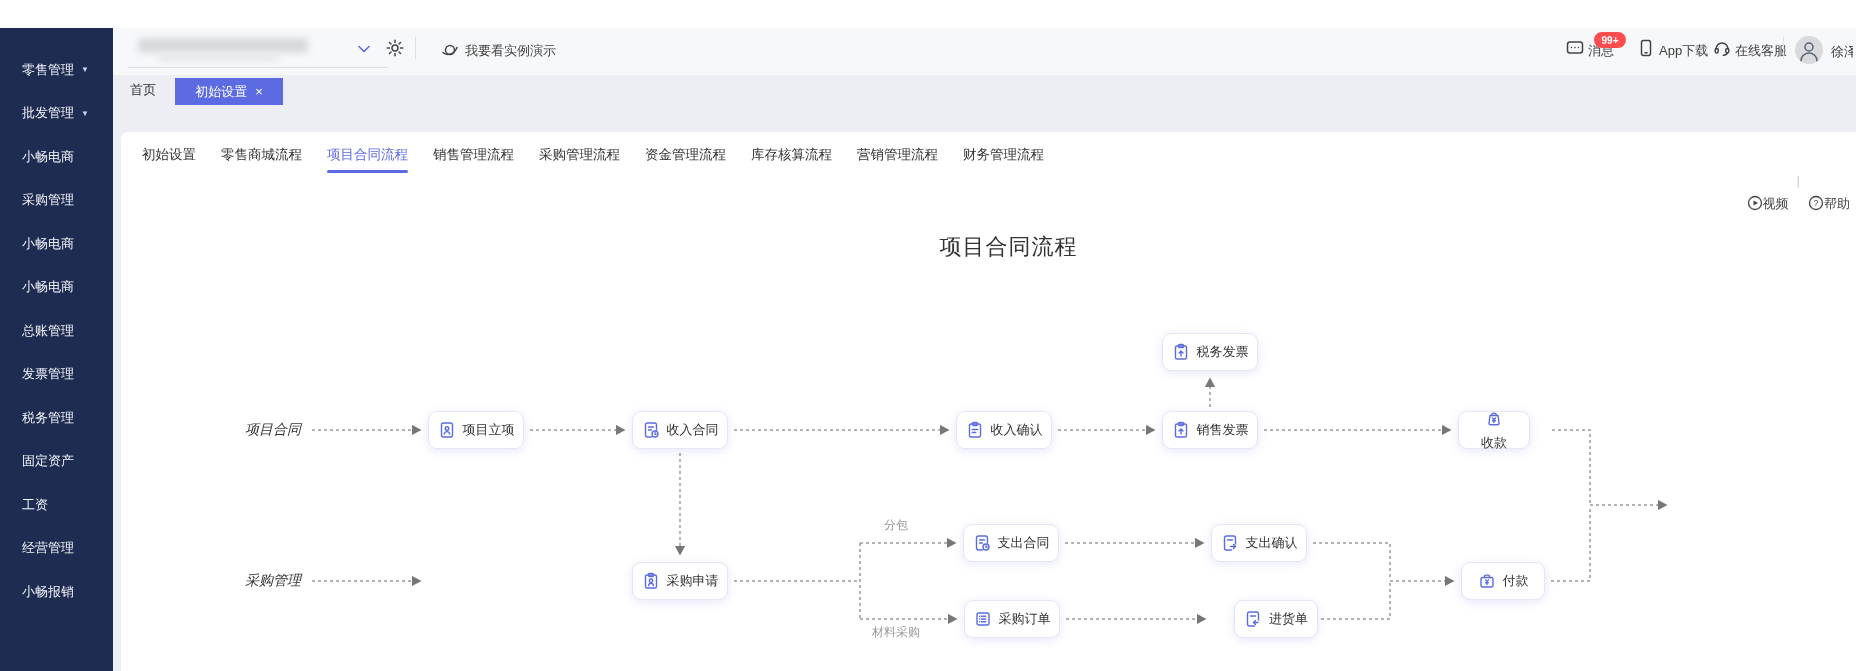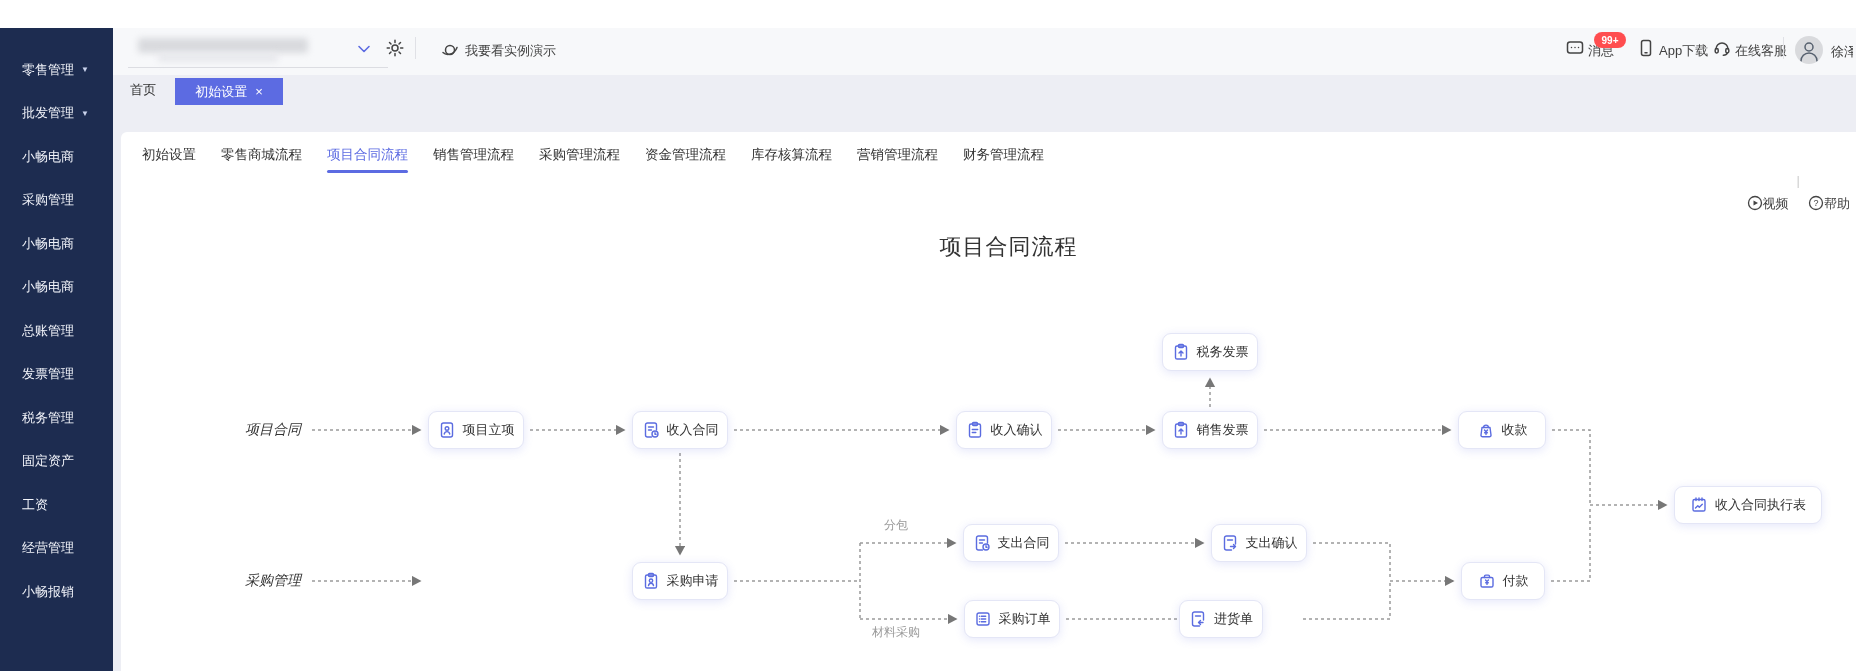--- a/index.html
+++ b/index.html
@@ -277,35 +277,27 @@
     <span>销售发票</span>
   </div>
   <div class="node" style="left:1162px;top:333px;width:96px;">
     <svg class="ni" viewBox="0 0 18 18">
         <rect x="3.5" y="3" width="11" height="13" rx="1.6"></rect>
         <rect x="6.5" y="1.5" width="5" height="3" rx="1"></rect>
         <path d="M9,13 V8 M7,10 L9,8 L11,10"></path>
       </svg>
     <span>税务发票</span>
   </div>
-  <div class="node" style="left:1458px;top:411px;width:88px;">
+  <div class="node" style="left:1458px;top:411px;width:72px;flex-direction:column;">
     <svg class="ni" viewBox="0 0 18 18">
         <path d="M5,6.5 h8 l1,7.5 a1.6,1.6 0 0 1 -1.6,1.8 h-6.8 a1.6,1.6 0 0 1 -1.6,-1.8 z"></path>
         <path d="M6.6,6.5 a2.4,2.4 0 0 1 4.8,0"></path>
         <path d="M7.5,9 L9,10.8 L10.5,9 M9,10.8 V13.5 M7.6,11.8 h2.8"></path>
       </svg>
     <span>收款</span>
-  </div>
-  <div class="node" style="left:1674px;top:486px;width:148px;">
-    <svg class="ni" viewBox="0 0 18 18">
-        <rect x="3" y="3.5" width="12" height="11.5" rx="1.6"></rect>
-        <path d="M6,2 v2.5 M9,2 v2.5 M12,2 v2.5"></path>
-        <path d="M5.5,12 l2.3,-2.3 1.5,1.5 3,-3"></path>
-      </svg>
-    <span>收入合同执行表</span>
   </div>
   <div class="node" style="left:632px;top:562px;width:96px;">
     <svg class="ni" viewBox="0 0 18 18">
         <rect x="3.5" y="3" width="11" height="13" rx="1.6"></rect>
         <rect x="6.5" y="1.5" width="5" height="3" rx="1"></rect>
         <circle cx="9" cy="8.7" r="1.7"></circle>
         <path d="M6.5,13.6 c0.4-1.7 1.4-2.3 2.5-2.3 s2.1,0.6 2.5,2.3"></path>
       </svg>
     <span>采购申请</span>
   </div>
@@ -327,21 +319,21 @@
     <span>支出确认</span>
   </div>
   <div class="node" style="left:964px;top:600px;width:96px;">
     <svg class="ni" viewBox="0 0 18 18">
         <rect x="3" y="3" width="12" height="12" rx="2"></rect>
         <path d="M7.2,6.3 h4.5 M7.2,9 h4.5 M7.2,11.7 h4.5"></path>
         <path d="M5.5,6.3 h0 M5.5,9 h0 M5.5,11.7 h0"></path>
       </svg>
     <span>采购订单</span>
   </div>
-  <div class="node" style="left:1179px;top:600px;width:84px;">
+  <div class="node" style="left:1234px;top:600px;width:84px;">
     <svg class="ni" viewBox="0 0 18 18">
         <path d="M14.5,10 V4 a2,2 0 0 0 -2,-2 h-7 a2,2 0 0 0 -2,2 v10 a2,2 0 0 0 2,2 h5"></path>
         <path d="M6.5,6 h5"></path>
         <path d="M14,12.5 h-4.5 M11.5,14.5 l-2,-2 2,-2"></path>
       </svg>
     <span>进货单</span>
   </div>
   <div class="node" style="left:1461px;top:562px;width:84px;">
     <svg class="ni" viewBox="0 0 18 18">
         <rect x="3" y="5.5" width="12" height="9.5" rx="1.6"></rect>

